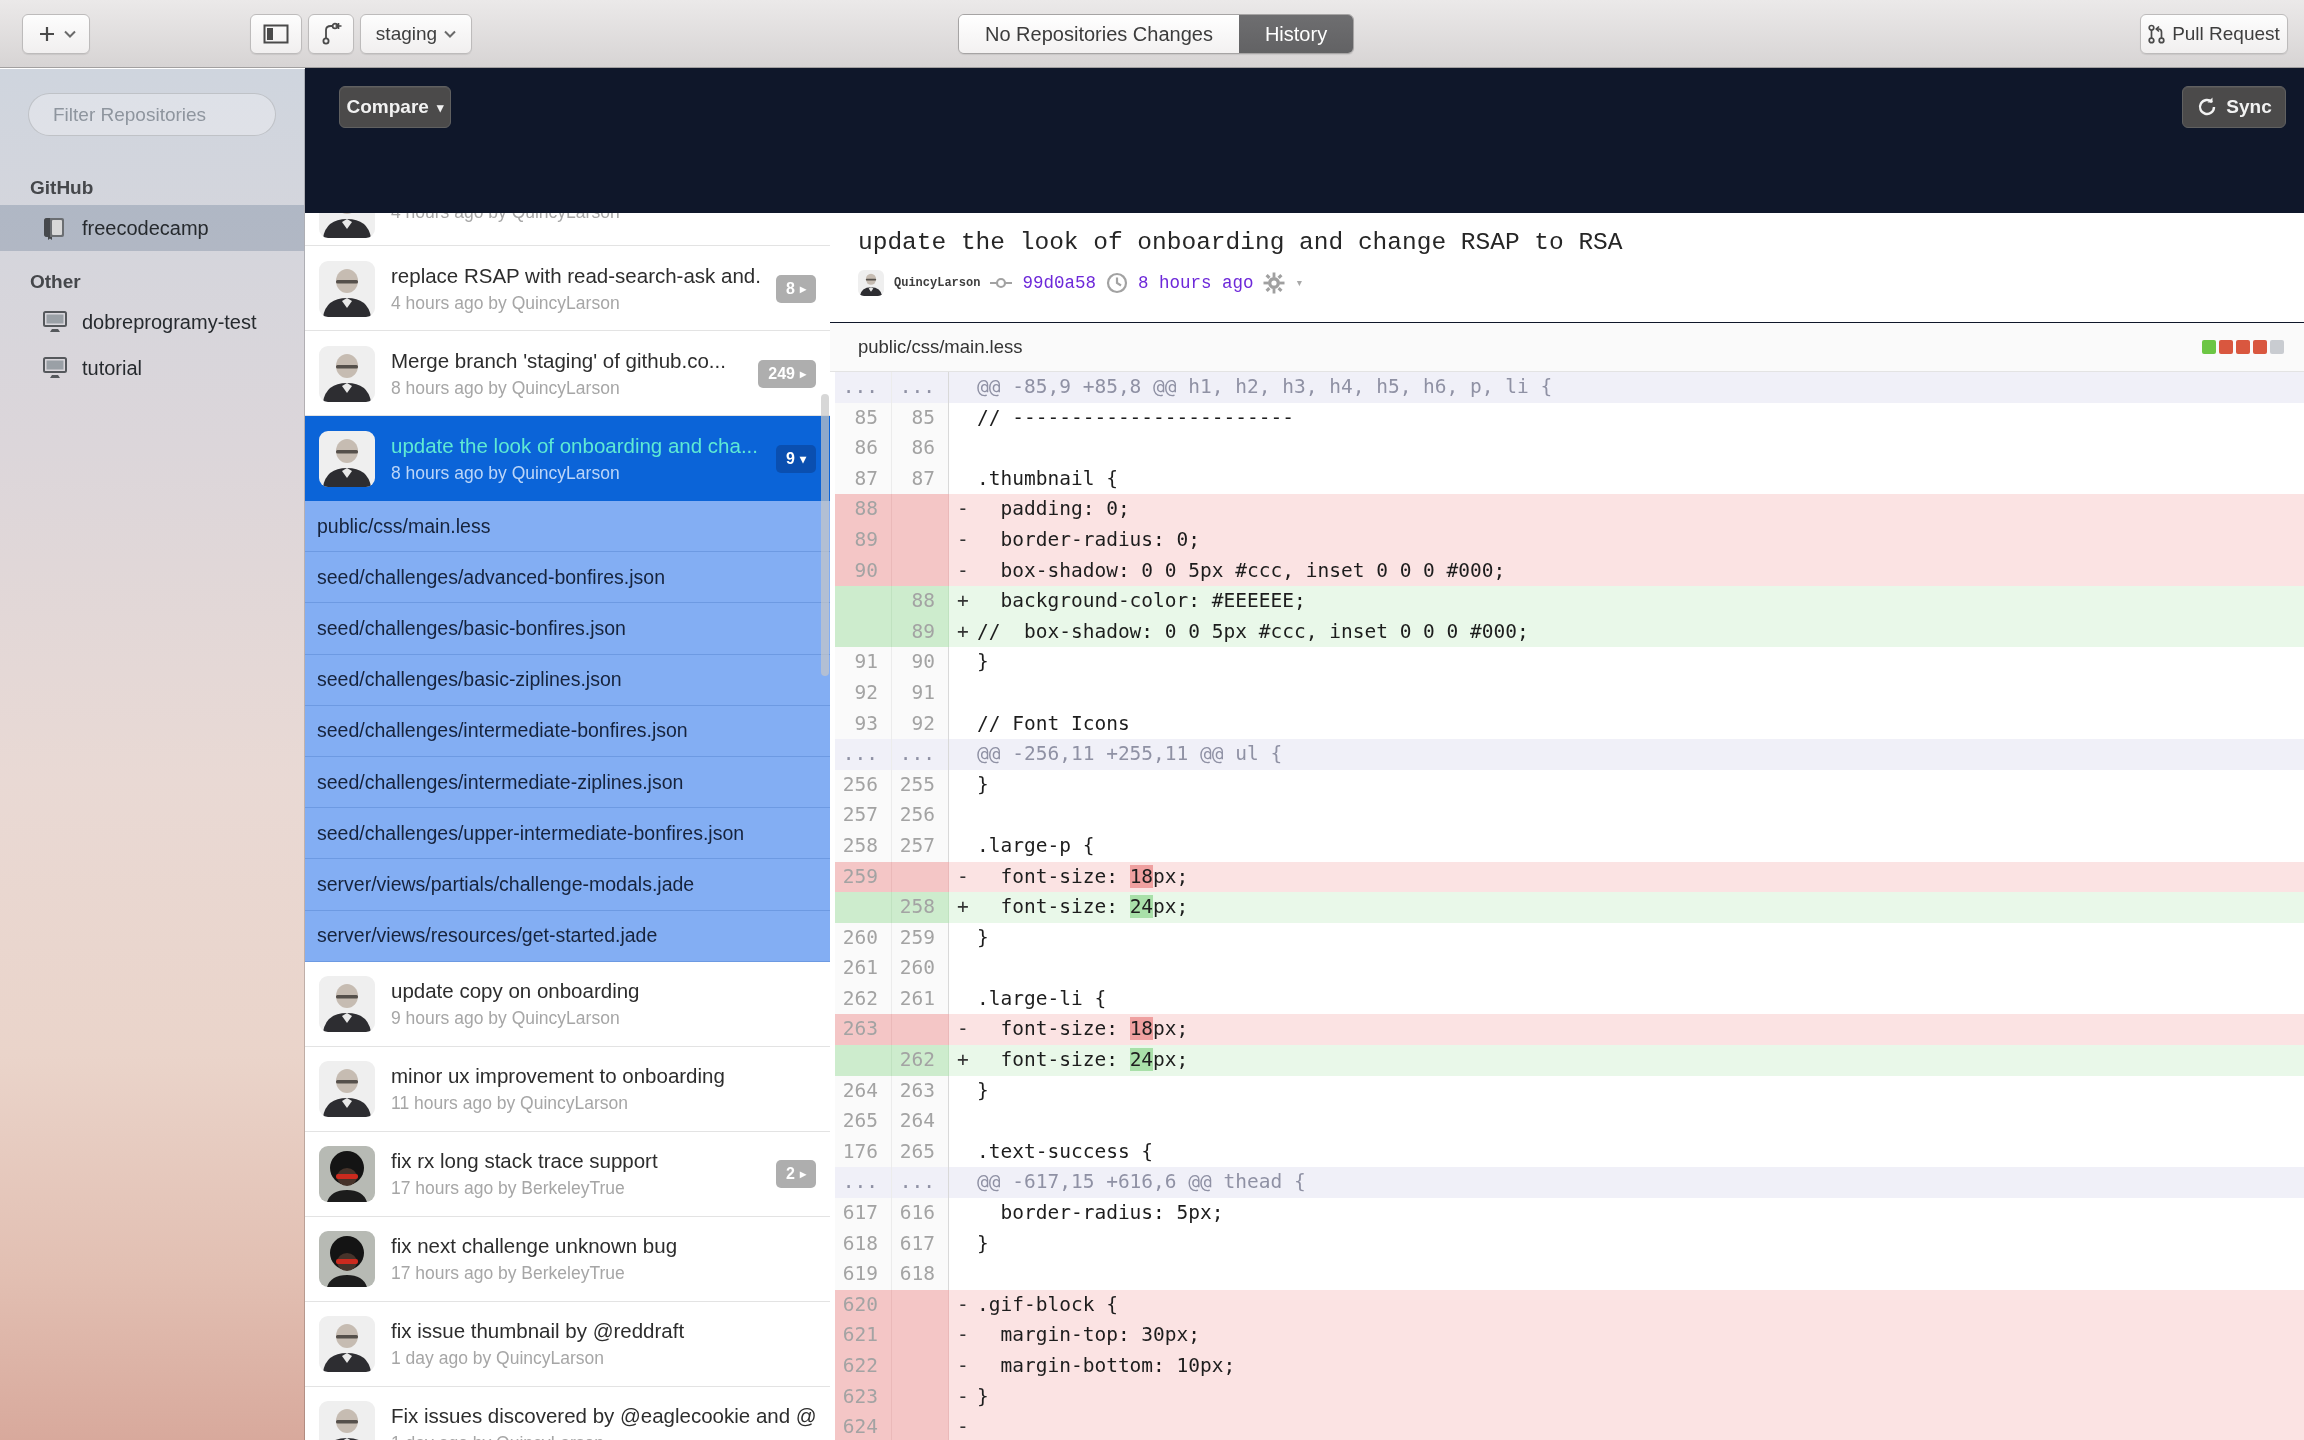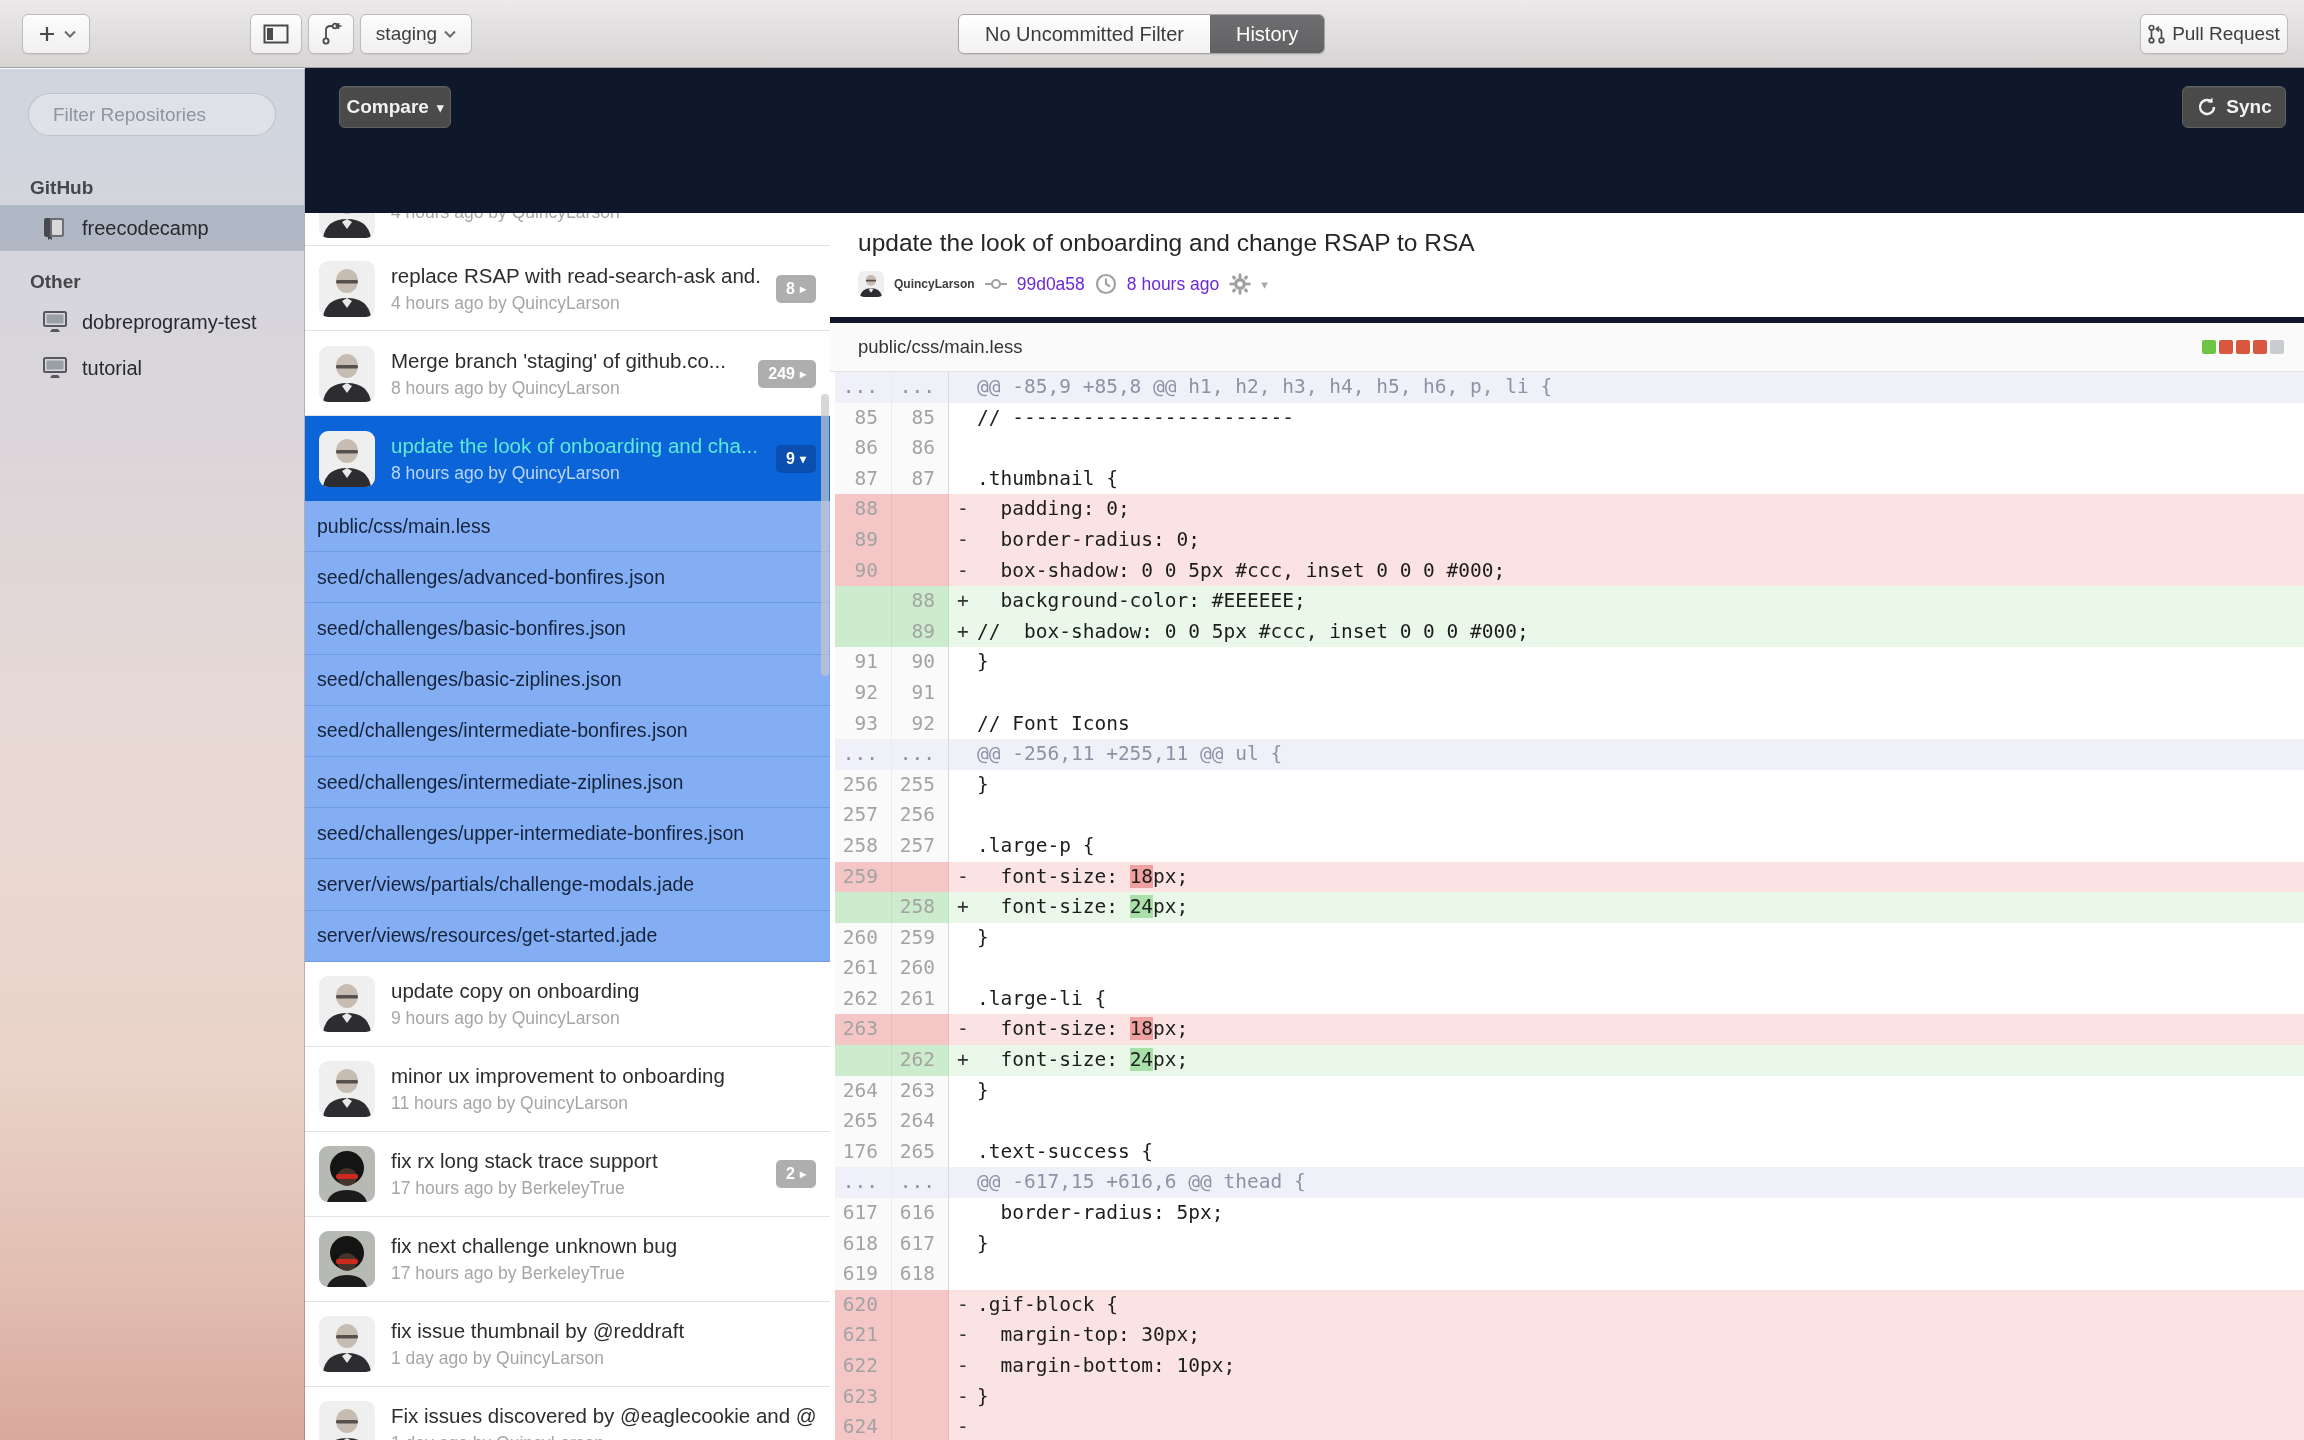--- a/index.html
+++ b/index.html
@@ -78,21 +78,21 @@
   .badge-arrow { font-size:12px; }
   .file-row { height:51.2px; background:#83aef3; border-bottom:1px solid #6d9ae2;
     display:flex; align-items:center; padding-left:12px; font-size:19.5px; color:#16233c;
     white-space:nowrap; overflow:hidden; }
   .list-scrollbar { position:absolute; right:1px; top:181px; width:8px; height:282px;
     border-radius:4px; background:#c6c6c6; opacity:.7; }
 
   
   .diff-panel { position:absolute; left:830px; top:213px; width:1474px; height:1227px;
     background:#fff; }
-  .diff-head { height:110px; border-bottom:6px solid #0f172a; padding:16px 0 0 28px; }
+  .diff-head { height:110px; border-bottom:1px solid #0f172a; padding:16px 0 0 28px;font-family:Liberation Mono, monospace; }
   .diff-title { font-size:24.5px; color:#262626; }
   .diff-meta { display:flex; align-items:center; gap:10px; margin-top:14px; }
   .mini-avatar { width:26px; height:26px; border-radius:6px; overflow:hidden; flex:none; }
   .meta-author { font-size:12px; color:#3d3d3d; font-weight:bold; }
   .meta-val { font-size:17.5px; color:#6d28d9; }
   .meta-icon { width:22px; height:22px; flex:none; }
   .file-bar { height:49px; background:#fafafa; border-bottom:1px solid #e3e3e3;
     display:flex; align-items:center; padding:0 20px 0 28px; }
   .file-bar-name { flex:1; font-size:18.5px; color:#333; }
   .diffstat { display:flex; gap:3px; }
@@ -142,21 +142,21 @@
       </svg>
   </div>
   <div class="tb-btn" style="position:absolute;left:360px;top:14px;width:112px;">
     <span>staging</span>
     <svg class="chev" viewBox="0 0 12 8">
         <path d="M1 1.5 6 6.5 11 1.5" stroke="#6a6a6a" stroke-width="2" fill="none"></path>
       </svg>
   </div>
 
   <div class="seg-group">
-    <div class="seg light">No Uncommitted Filter</div>
+    <div class="seg light">No Repositories Changes</div>
     <div class="seg dark">History</div>
   </div>
 
   <div class="tb-btn" style="position:absolute;right:16px;top:14px;width:148px;">
     <svg width="17" height="20" viewBox="0 0 17 20">
         <circle cx="3.5" cy="3.8" r="2.3" fill="none" stroke="#4a4a4a" stroke-width="1.7"></circle>
         <path d="M3.5 6.2v8" stroke="#4a4a4a" stroke-width="1.7"></path>
         <circle cx="3.5" cy="16.4" r="2.3" fill="none" stroke="#4a4a4a" stroke-width="1.7"></circle>
         <circle cx="13.5" cy="16.4" r="2.3" fill="none" stroke="#4a4a4a" stroke-width="1.7"></circle>
         <path d="M13.5 14V8q0-3-3-3H9" fill="none" stroke="#4a4a4a" stroke-width="1.7"></path>

